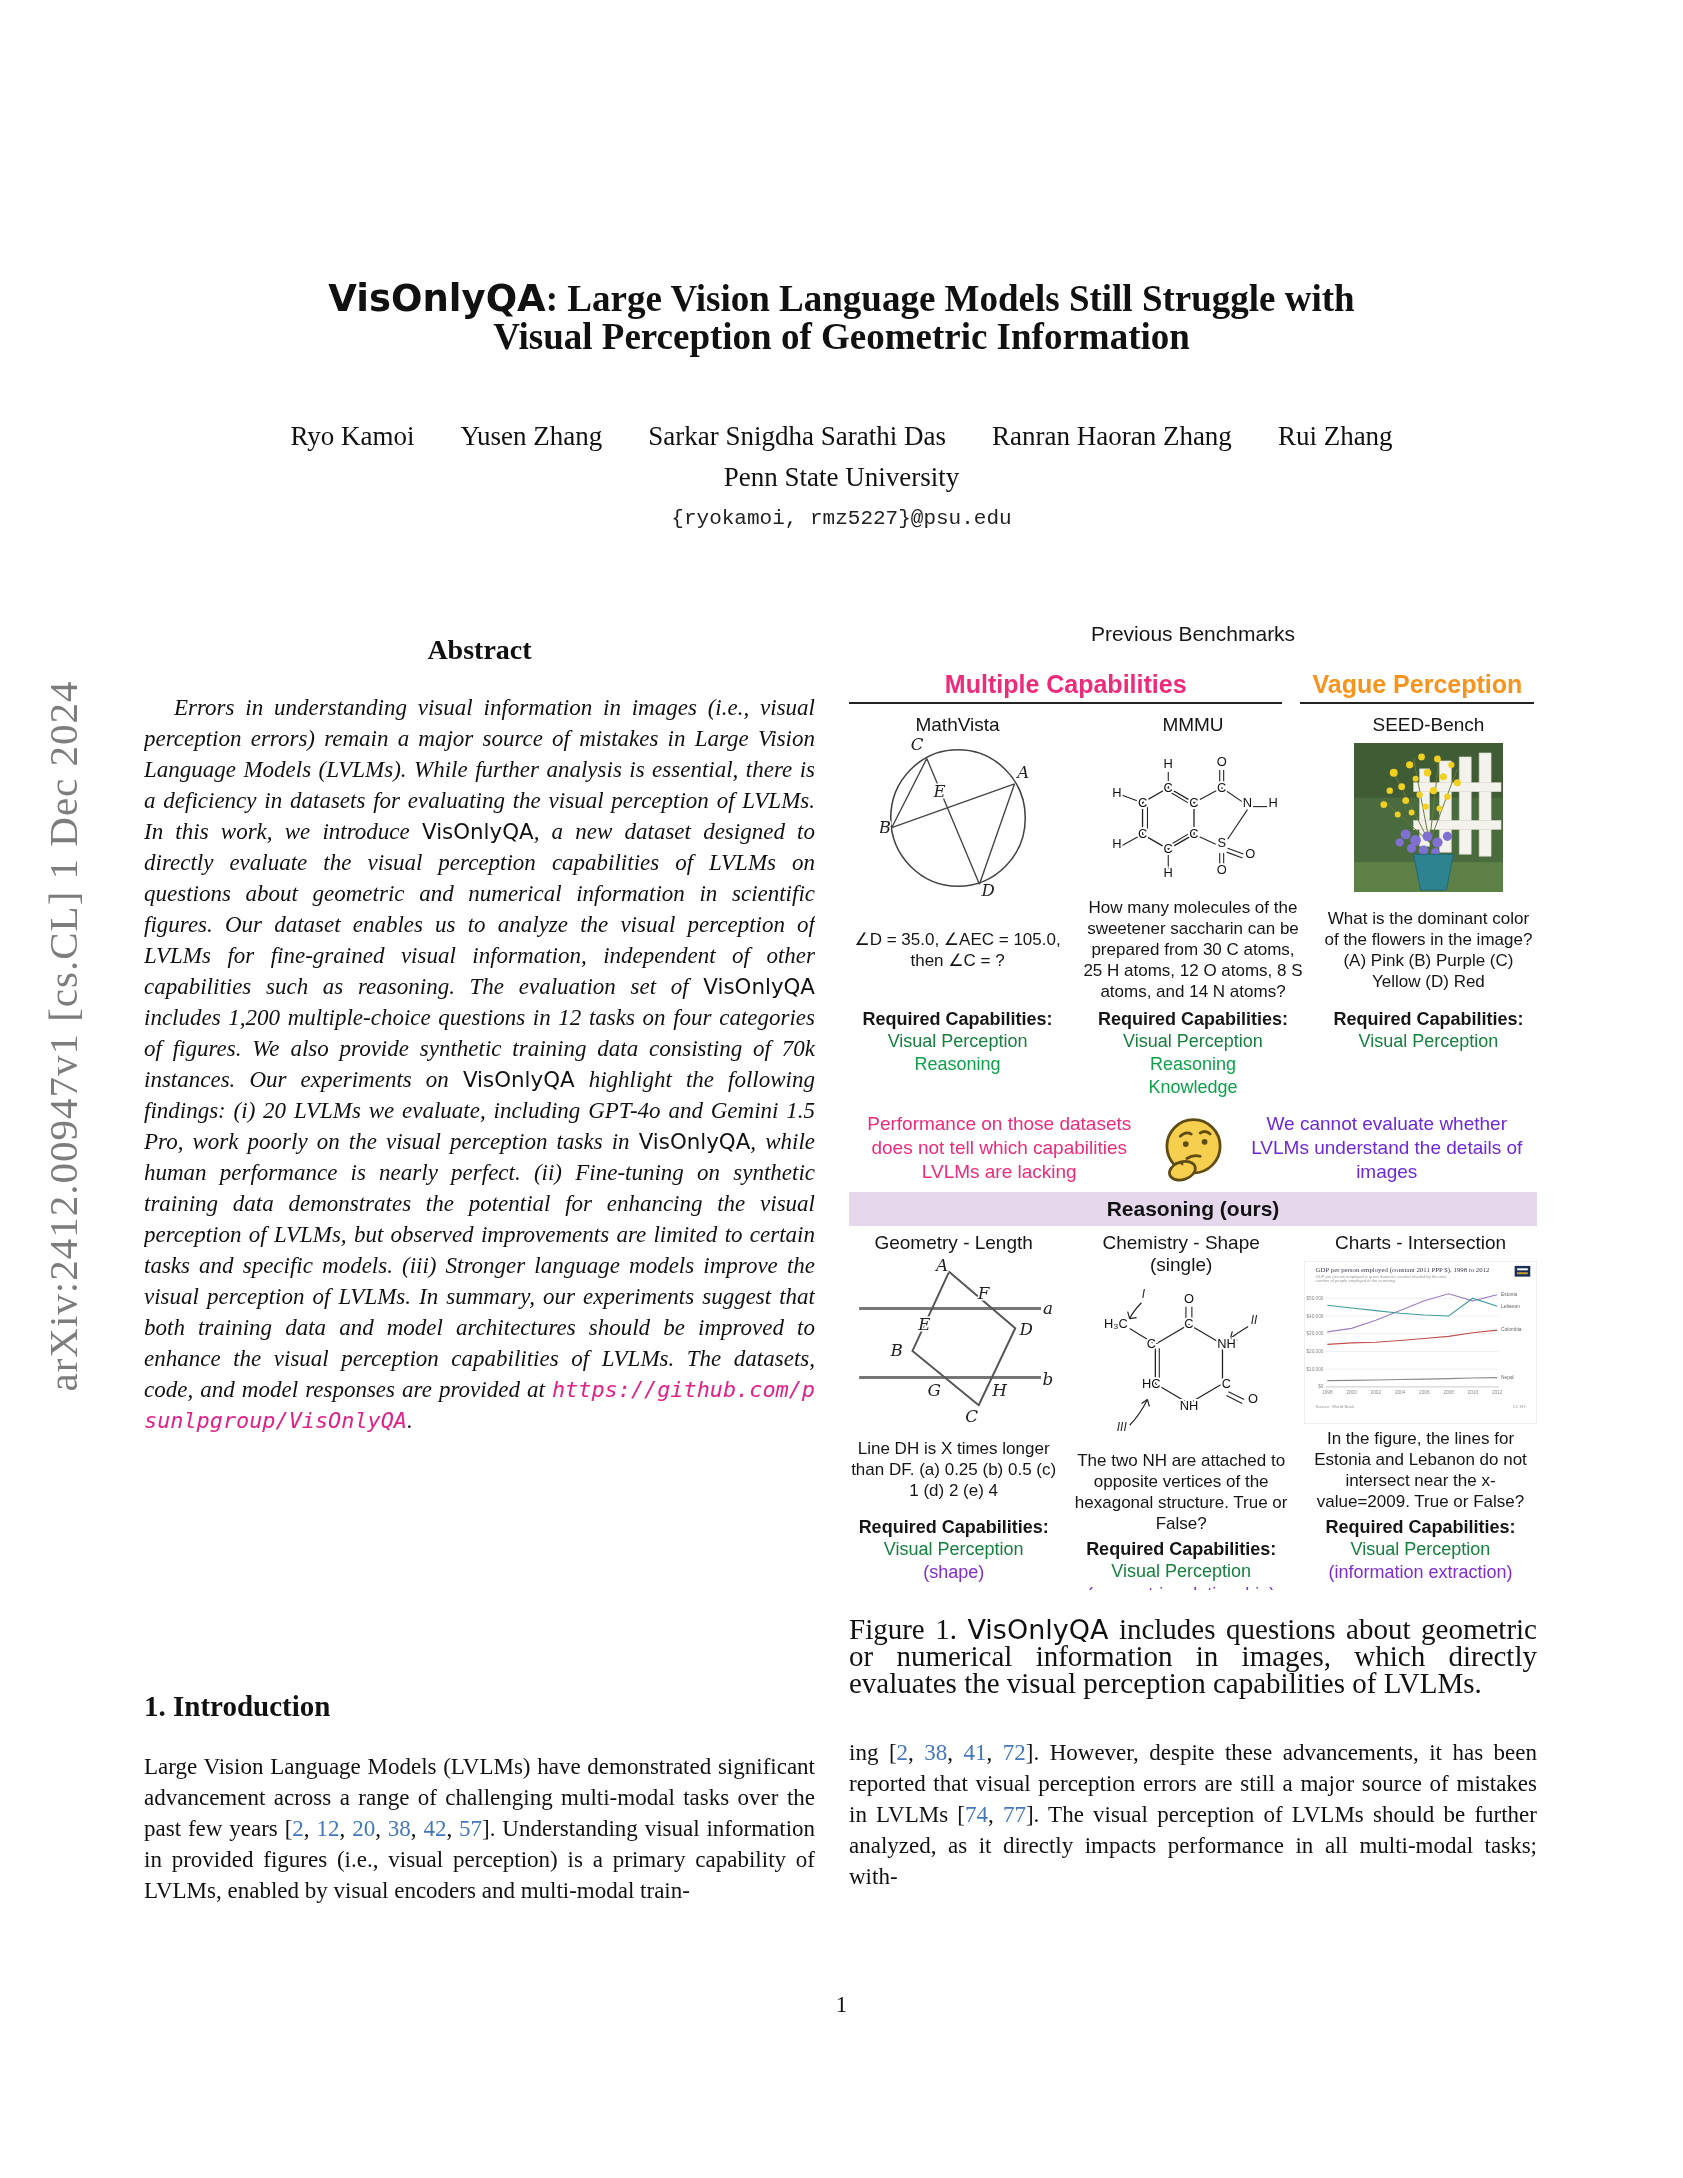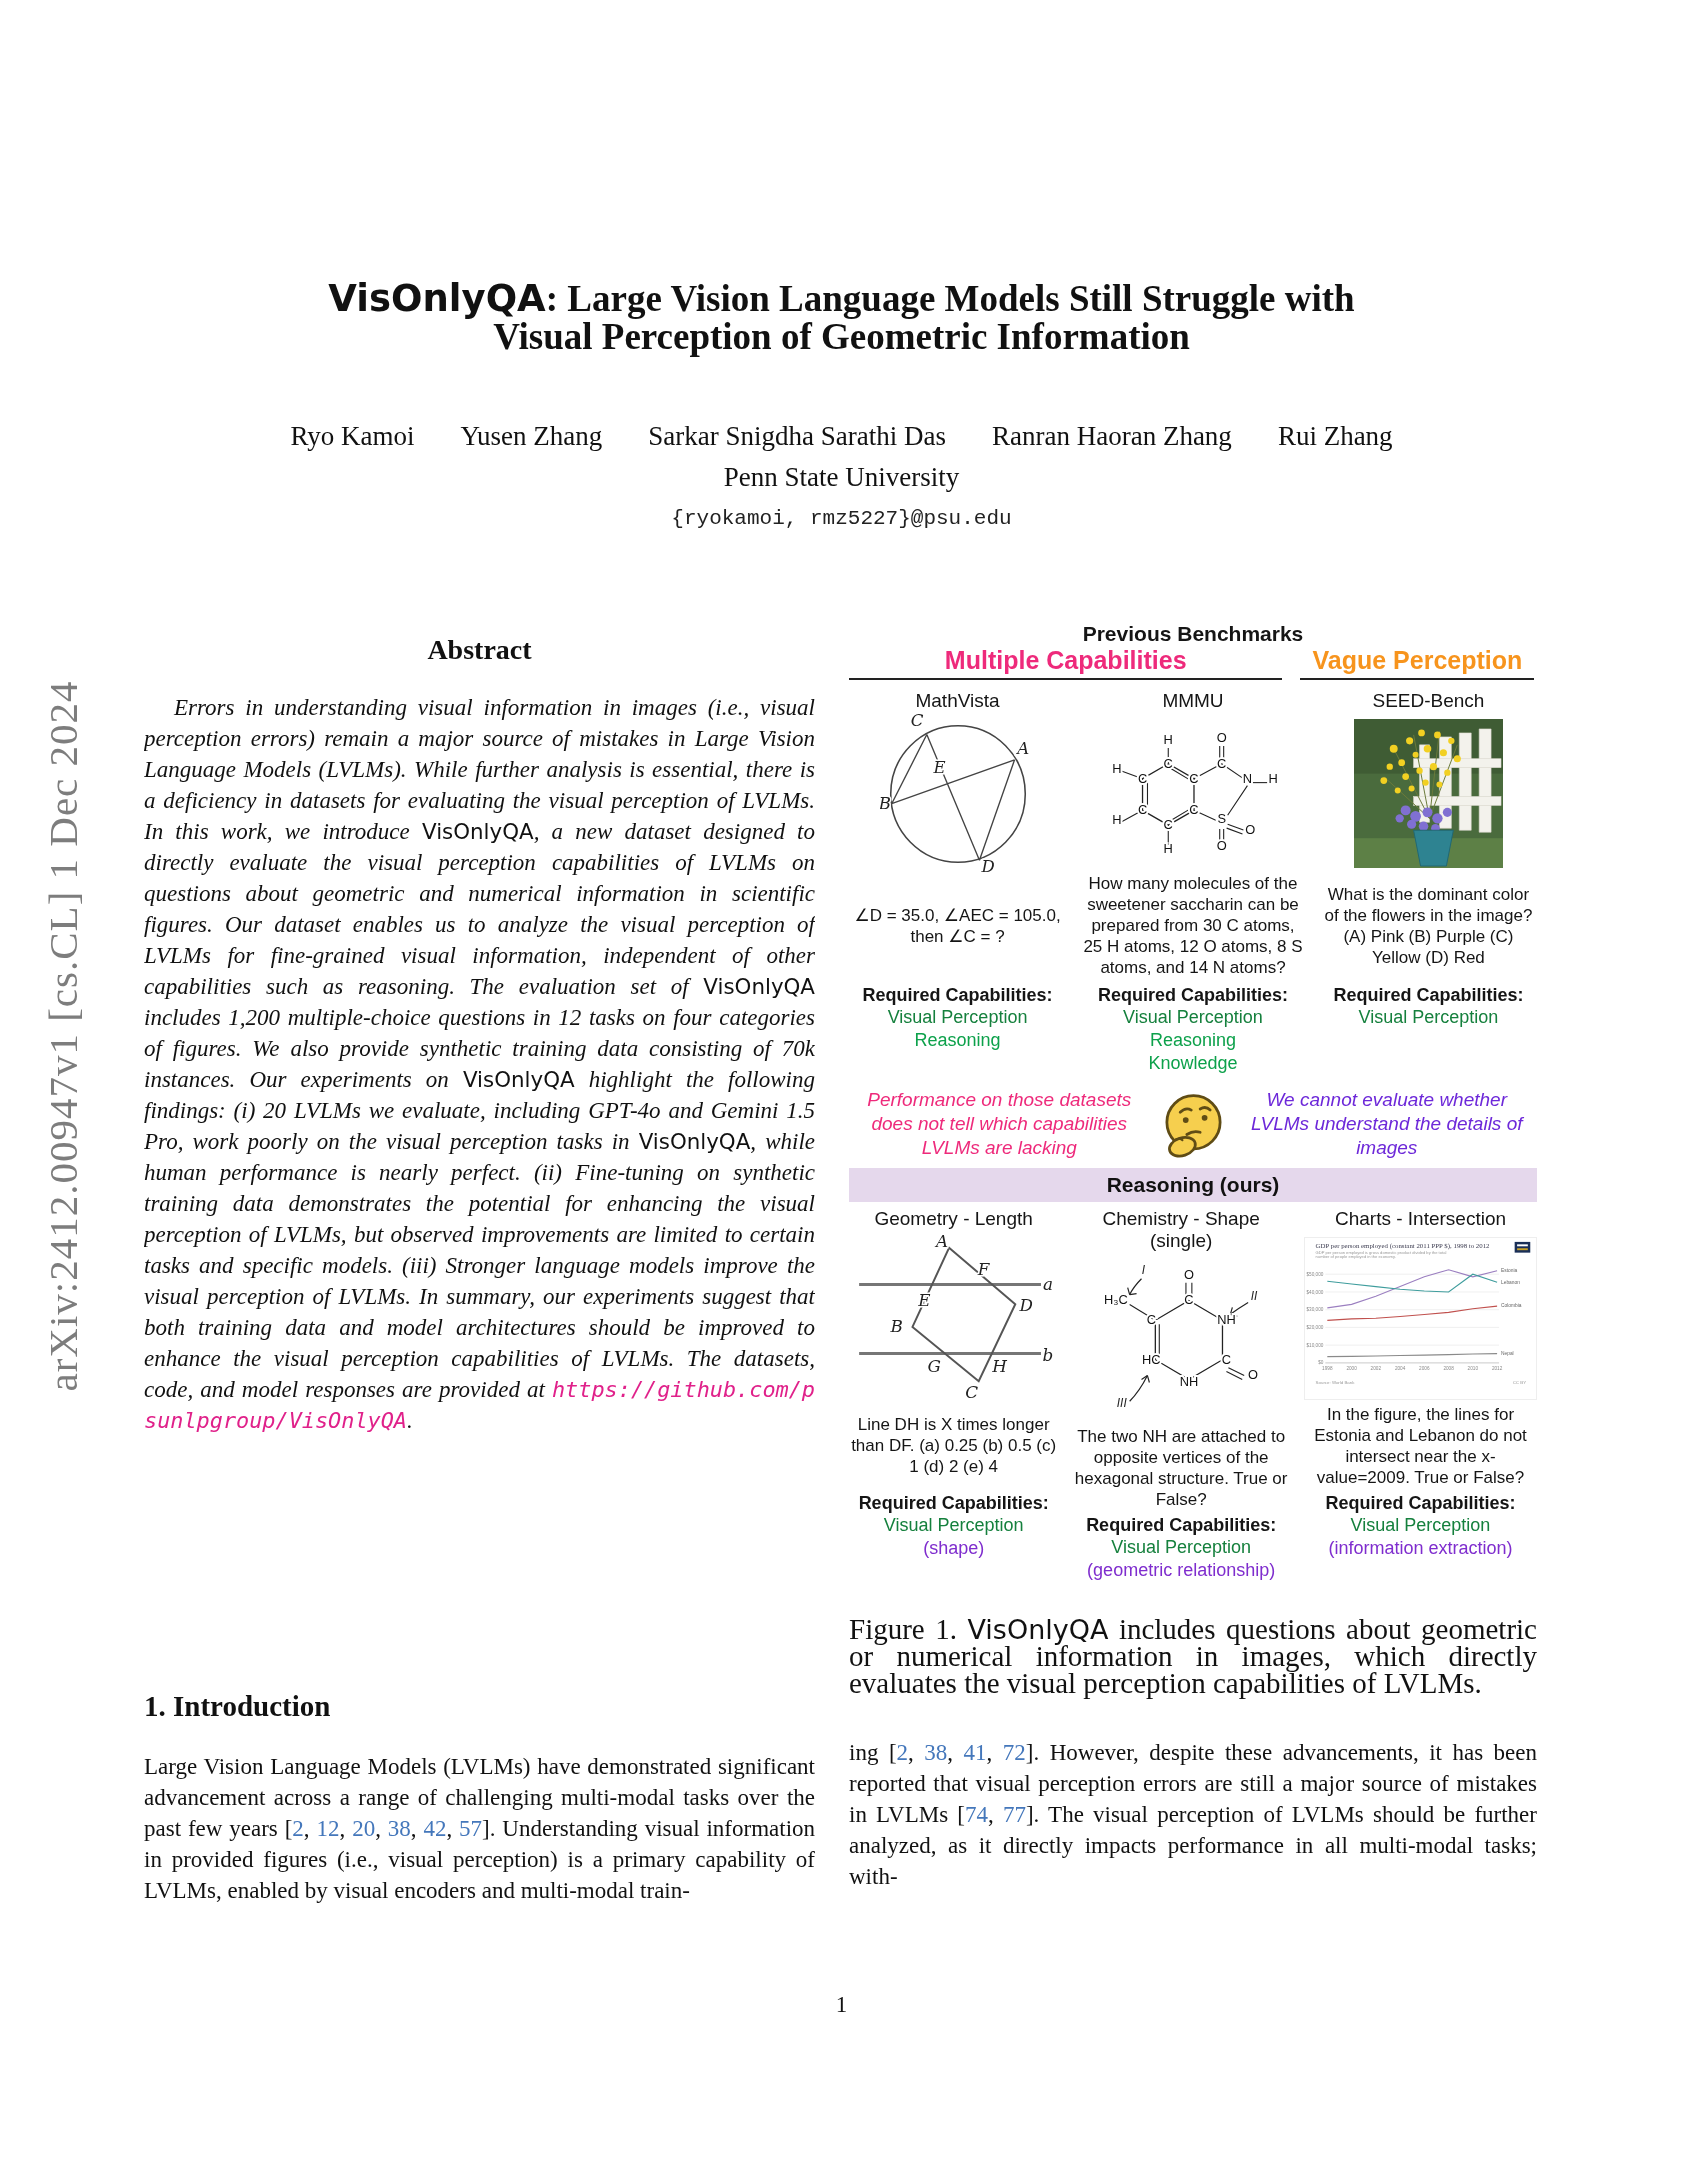--- a/index.html
+++ b/index.html
@@ -28,21 +28,21 @@
     text-indent:30px; height:992px; overflow:hidden; }
   .seg-sans { font-family:"DejaVu Sans", sans-serif; font-style:normal; font-size:0.93em; }
   .seg-url  { font-family:"DejaVu Sans Mono", monospace; color:#E0218A; word-break:break-all; font-size:0.95em; }
   .seg-cite { color:#4477BB; }
 
   .intro-heading { font-size:29px; font-weight:bold; margin:6px 0 28px 0; }
   .bodytext { font-size:23px; line-height:31px; text-align:justify; }
 
   
   .fig1 { font-family:"Liberation Sans", sans-serif; color:#151515; height:968px; overflow:hidden; }
-  .prev-title { text-align:center; font-size:21px; font-weight:bold; margin-bottom:0; }
+  .prev-title { text-align:center; font-size:21px; font-weight:normal; margin-bottom:24px; }
   .group-row { display:flex; gap:18px; margin-bottom:6px; }
   .group { text-align:center; font-size:25px; font-weight:bold; }
   .group.multi { width:63%; color:#EE2A7B; }
   .group.vague { width:34%; color:#F7941D; }
   .group .rule { border-top:2px solid #222; margin-top:3px; }
 
   .cols3 { display:grid; grid-template-columns:1fr 1.04fr 1fr; column-gap:14px; }
   .colname { text-align:center; font-size:19px; margin:4px 0 6px 0; }
   .imgbox { display:flex; align-items:center; justify-content:center; }
   .imgbox.r1 { height:150px; } .imgbox.r2 { height:164px; }
@@ -51,21 +51,21 @@
   .req { text-align:center; margin-top:2px; }
   .req.r1 { min-height:97px; } .req.r2 { min-height:73px; }
   .req-h { font-size:18px; font-weight:bold; }
   .cap { font-size:18px; line-height:23px; }
   .cap:empty { display:none; }
   .cap.purple { color:#15803d; }
   .cap.green  { color:#0DA14B; }
   .cap.purple2 { color:#7F2DCE; }
 
   .notes-row { display:grid; grid-template-columns:1fr 83px 1fr; align-items:center; column-gap:2px;
-               margin:6px 0 8px 0;font-style:italic; }
+               margin:6px 0 8px 0; }
   .note { font-size:19px; line-height:24px; text-align:center; font-weight:normal; }
   .note.pink { color:#EE2A7B; }
   .note.orange { color:#6d28d9; }
   .emoji { display:flex; justify-content:center; }
 
   .band { background:#E5D8EC; text-align:center; font-size:21px; font-weight:bold; color:#111;
           padding:5px 0; margin:4px 0 2px 0; }
 
   
   .figcaption { margin-top:26px; font-size:29px; line-height:27px; text-align:justify; color:#111; }

